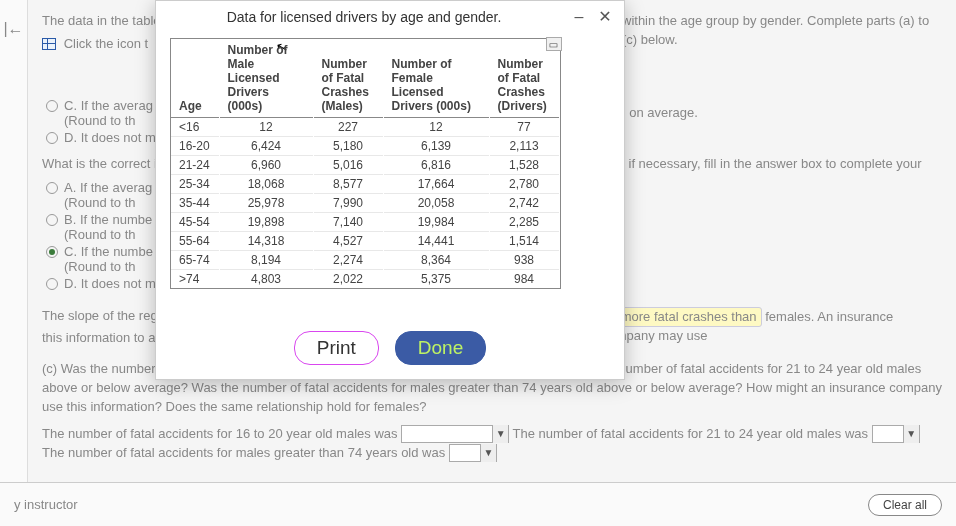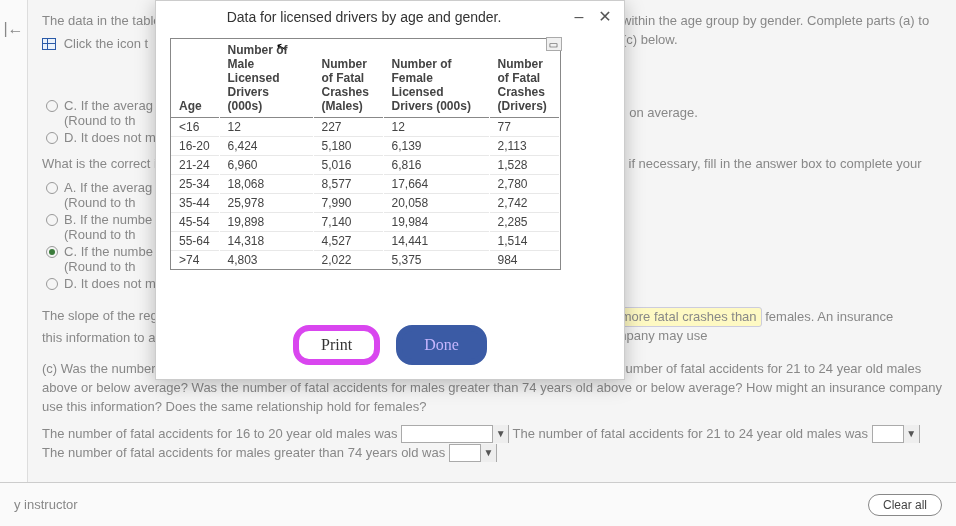--- a/index.html
+++ b/index.html
@@ -81,33 +81,33 @@
     position: absolute; left: 120px; top: 38px; font-size: 14px; color:#000;
     transform: rotate(-15deg);
   }
   .modal-body { flex:1; padding: 8px 14px; overflow:auto; position:relative; }
   .tbl-wrap { border: 1px solid #888; display:inline-block; position: relative; }
   .corner-btn {
     position:absolute; right:-2px; top:-2px; width:16px; height:14px;
     border:1px solid #aaa; background:#f0f0f0; font-size:10px; text-align:center; line-height:14px;
   }
   table { border-collapse: collapse; font-size: 12px; color:#444; }
-  th, td { padding: 2px 8px; text-align: left; border-right: 1px solid #fff0; }
+  th, td { padding: 2px 8px; text-align: center; border-right: 1px solid #fff0; }
   thead th { font-weight: bold; text-align: left; vertical-align: bottom; padding:4px 8px; }
   thead tr { border-bottom: 1px solid #888; }
   tbody tr { border-top: 1px solid #e8e8e8; }
   td.age { text-align: left; }
   .modal-foot {
     display:flex; justify-content:center; gap:16px; padding: 10px 0 14px 0;
   }
   .btn {
-    border-radius: 16px; padding: 5px 22px; font-size: 16px; cursor:pointer;
-    border: 6px solid #d946ef; background:#fff; color:#333;font-family:Liberation Serif, serif;
-  }
-  .btn.primary { background:#3b5ba5; color:#c4b5fd; border-color:#3b5ba5; }
+    border-radius: 16px; padding: 5px 22px; font-size: 19px; cursor:pointer;
+    border: 1px solid #d946ef; background:#fff; color:#333;
+  }
+  .btn.primary { background:#3b5ba5; color:#bef264; border-color:#3b5ba5; }
   .footer-bar {
     position:absolute; left:0; right:0; bottom:0;
     height: 44px; border-top:1px solid #ccc; background:#fafafa;
     display:flex; align-items:center; justify-content:space-between;
     padding: 0 14px;
   }
   .footer-bar .btn-outline {
     border:1px solid #888; background:#fff; border-radius:14px; padding:3px 14px; font-size:12px;
   }
   .pill {
@@ -309,20 +309,27 @@
               <td>2,285</td>
             </tr>
             <tr>
               <td class="age">55-64</td>
               <td>14,318</td>
               <td>4,527</td>
               <td>14,441</td>
               <td>1,514</td>
             </tr>
             <tr>
+              <td class="age">65-74</td>
+              <td>8,194</td>
+              <td>2,274</td>
+              <td>8,364</td>
+              <td>938</td>
+            </tr>
+            <tr>
               <td class="age">&gt;74</td>
               <td>4,803</td>
               <td>2,022</td>
               <td>5,375</td>
               <td>984</td>
             </tr>
           </tbody>
       </table>
     </div>
   </div>

